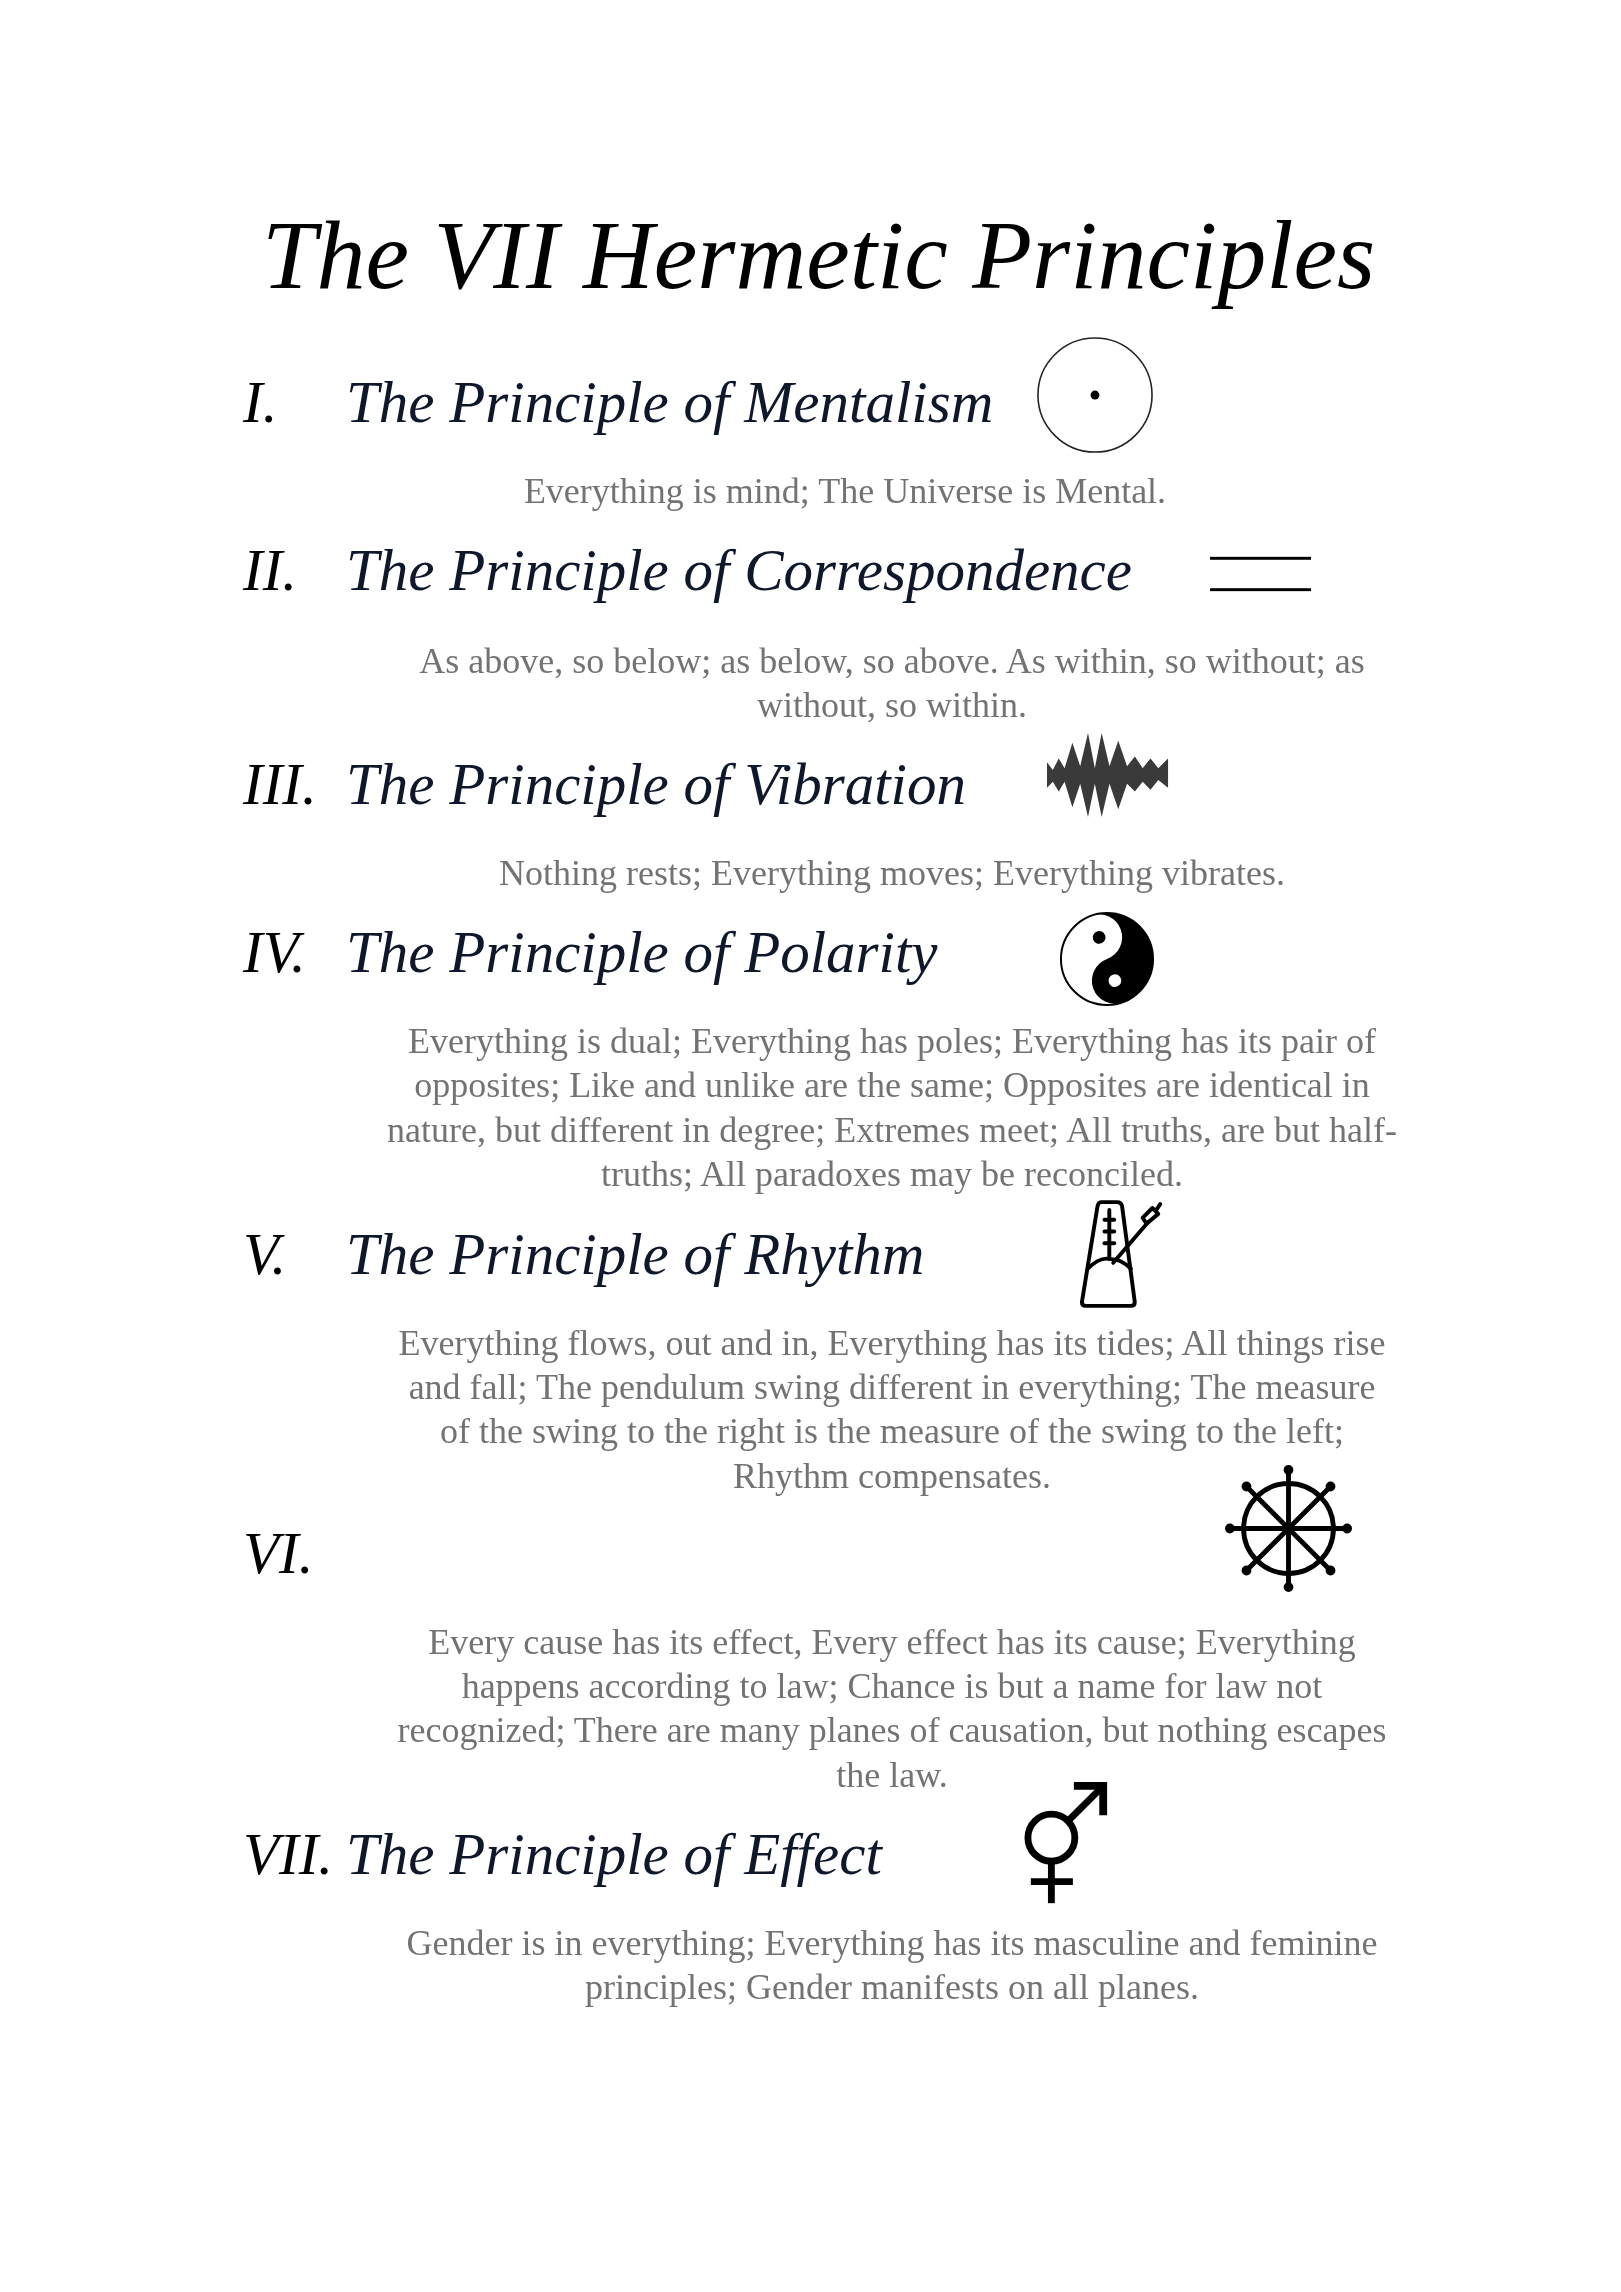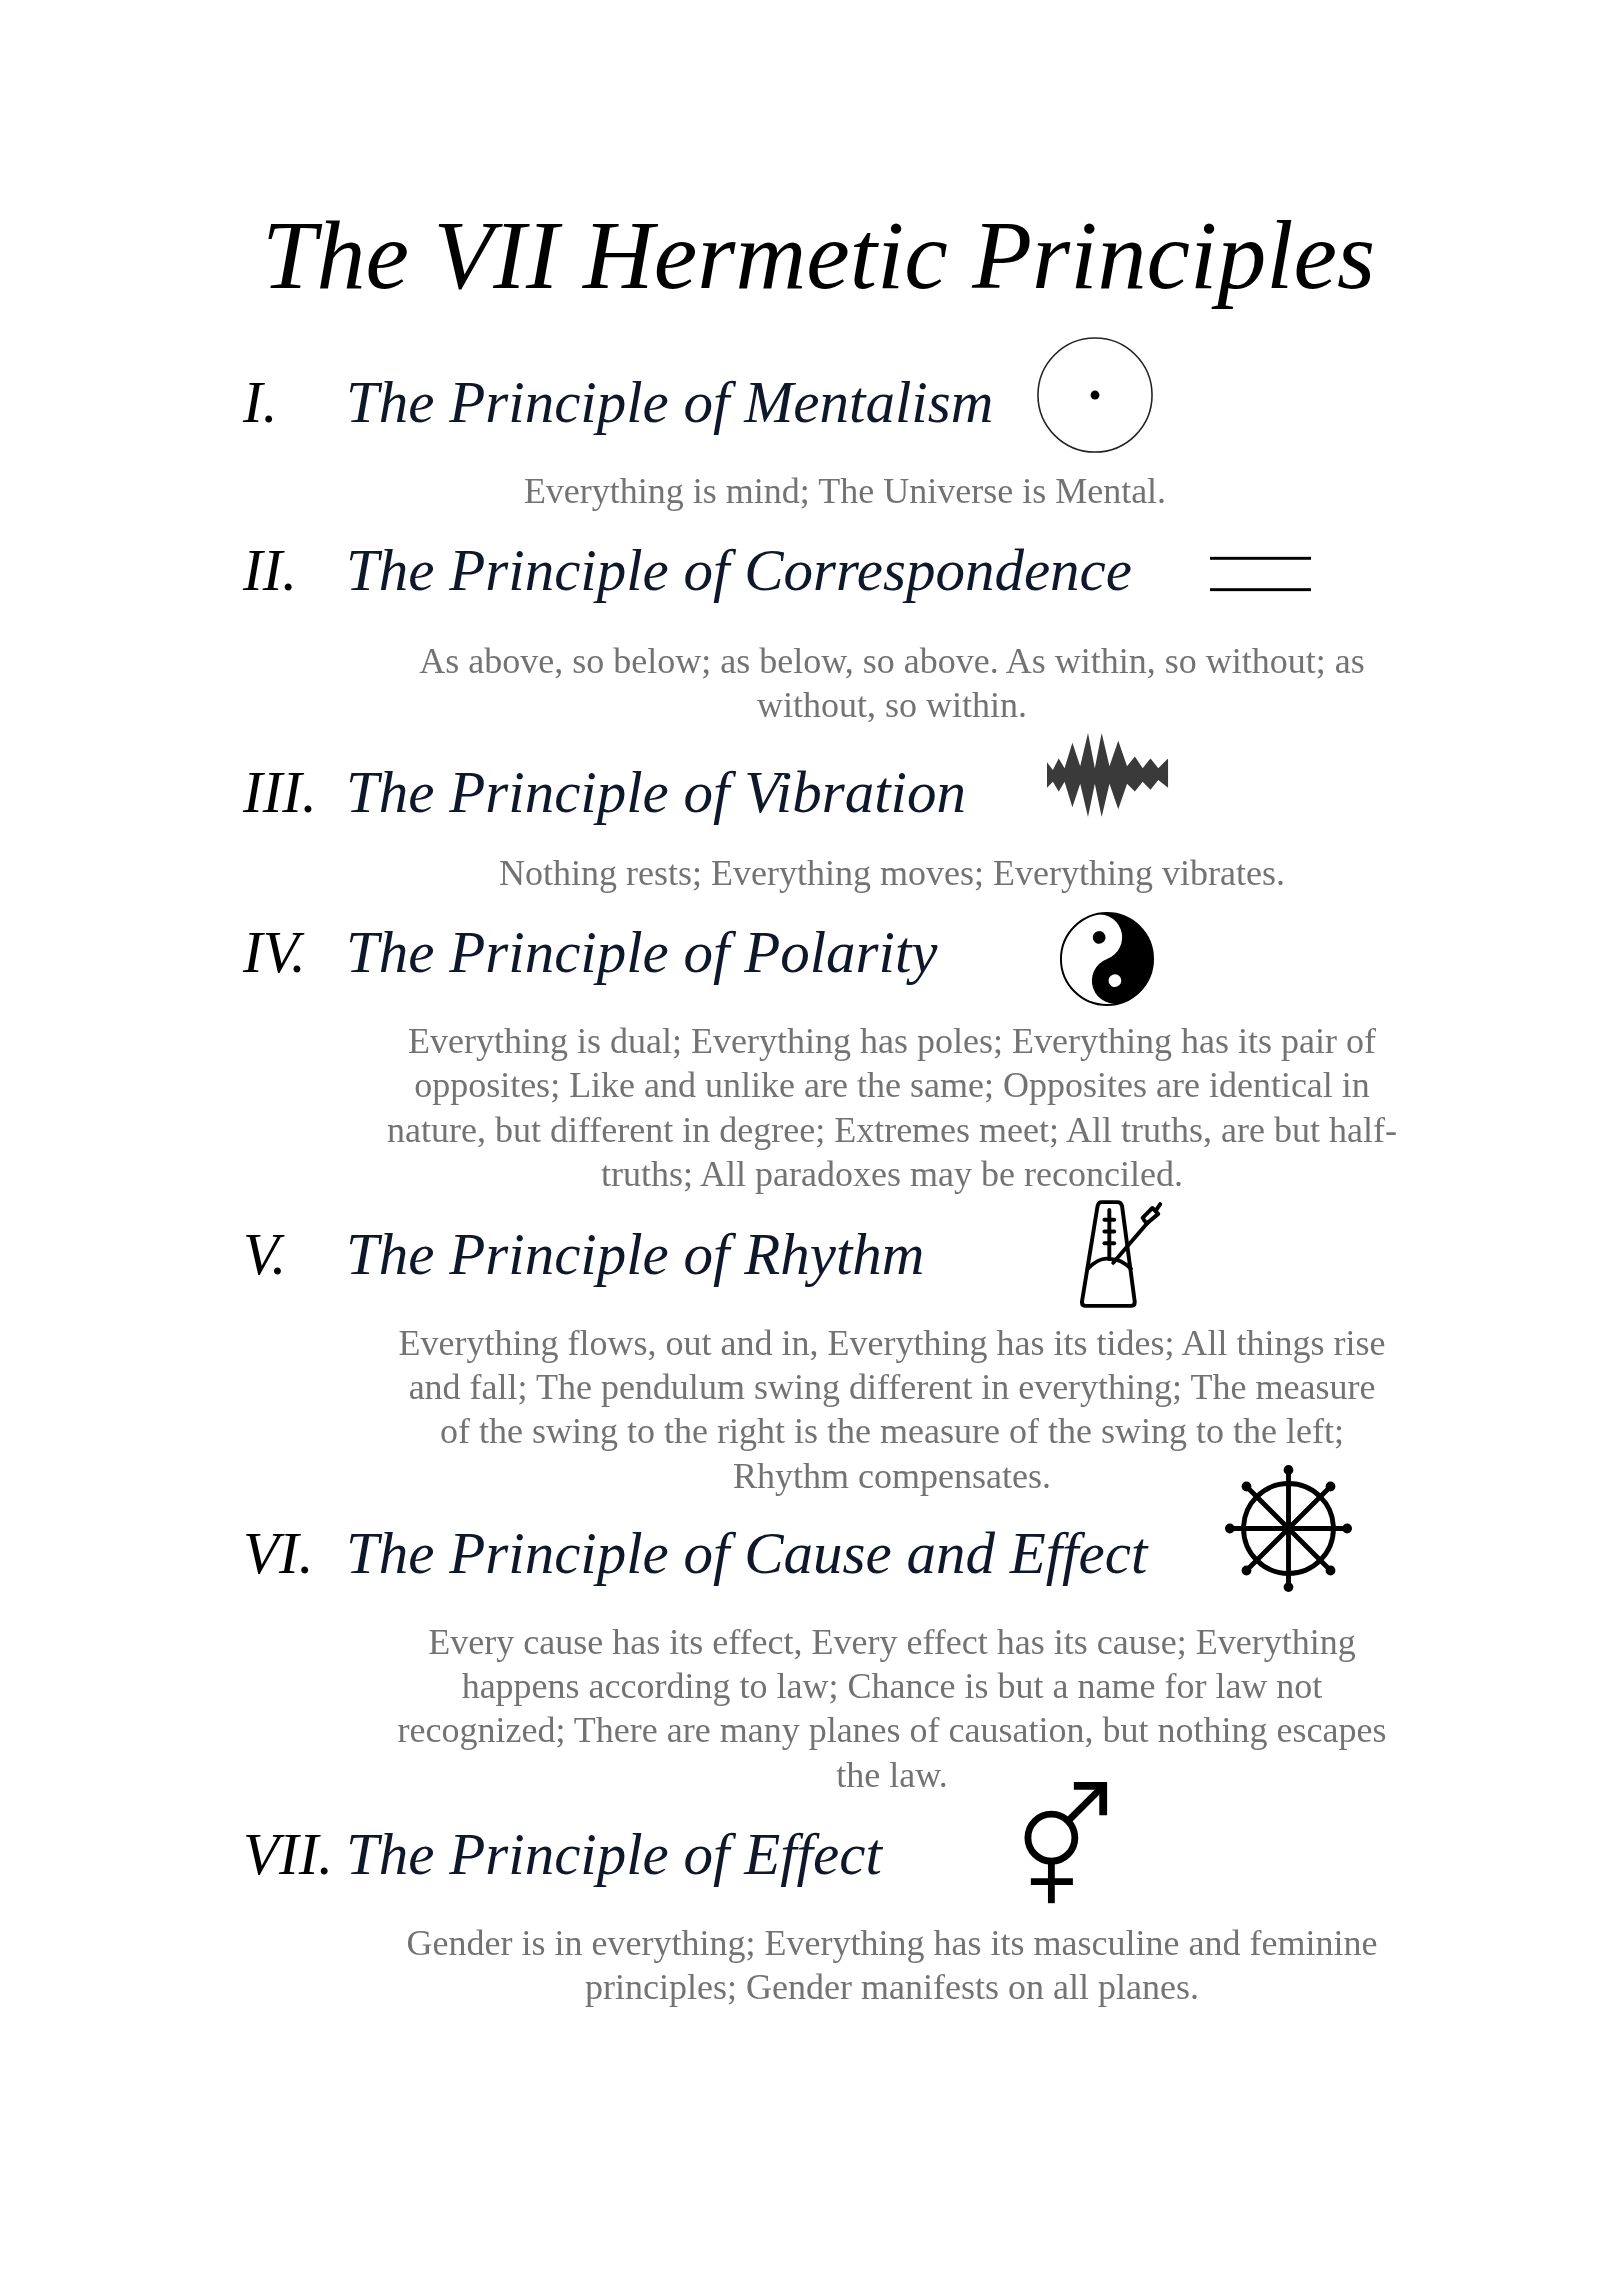--- a/index.html
+++ b/index.html
@@ -44,21 +44,21 @@
     </div>
     <svg class="icon" style="left:1210px;top:549px;" width="102" height="49" viewBox="0 0 104 50">
       <rect x="0" y="8" width="103" height="3" fill="#000"></rect>
       <rect x="0" y="40" width="103" height="3" fill="#000"></rect>
     </svg>
     <div class="body-line" style="top:639px;">As above, so below; as below, so above. As within, so without; as</div>
     <div class="body-line" style="top:683px;font-family:Liberation Serif, serif;">without, so within.</div>
   </div>
 
   <div>
-    <div class="abs heading" style="top:750px;left:0;width:1608px;margin-top:8px;">
+    <div class="abs heading" style="top:750px;left:0;width:1608px;">
       <span class="numeral">III.</span>
       <span class="htitle">The Principle of Vibration</span>
     </div>
     <svg class="icon" style="left:1047px;top:733px;" width="123" height="84" viewBox="0 0 126 86">
       <path fill="#3a3a3a" d="M0 30 L6 38 L12 26 L18 36 L26 10 L34 34 L42 0 L49 36 L56 0 L64 34 L73 8 L82 34 L90 24 L98 36 L106 26 L114 36 L124 26 L124 56 L114 48 L106 58 L98 50 L90 60 L82 52 L73 78 L64 52 L56 86 L49 52 L42 86 L34 52 L26 76 L18 50 L12 60 L6 50 L0 56 Z"></path>
     </svg>
     <div class="body-line" style="top:851px;">Nothing rests; Everything moves; Everything vibrates.</div>
   </div>
 
   <div>
@@ -98,21 +98,20 @@
     </svg>
     <div class="body-line" style="top:1321px;">Everything flows, out and in, Everything has its tides; All things rise</div>
     <div class="body-line" style="top:1365px;">and fall; The pendulum swing different in everything; The measure</div>
     <div class="body-line" style="top:1409px;">of the swing to the right is the measure of the swing to the left;</div>
     <div class="body-line" style="top:1454px;">Rhythm compensates.</div>
   </div>
 
   <div>
     <div class="abs heading" style="top:1519px;left:0;width:1621px;">
       <span class="numeral">VI.</span>
-      <span class="htitle">The Principle of Cause and Effect</span>
     </div>
     <svg class="icon" style="left:1225px;top:1465px;" width="127" height="127" viewBox="-65 -65 130 130">
       <circle cx="0" cy="0" r="46" fill="none" stroke="#000" stroke-width="5"></circle>
       <g stroke="#000" stroke-width="5" stroke-linecap="round">
         <line x1="0" y1="-60" x2="0" y2="60"></line>
         <line x1="-60" y1="0" x2="60" y2="0"></line>
         <line x1="-42" y1="-42" x2="42" y2="42"></line>
         <line x1="42" y1="-42" x2="-42" y2="42"></line>
       </g>
       <g fill="#000">

